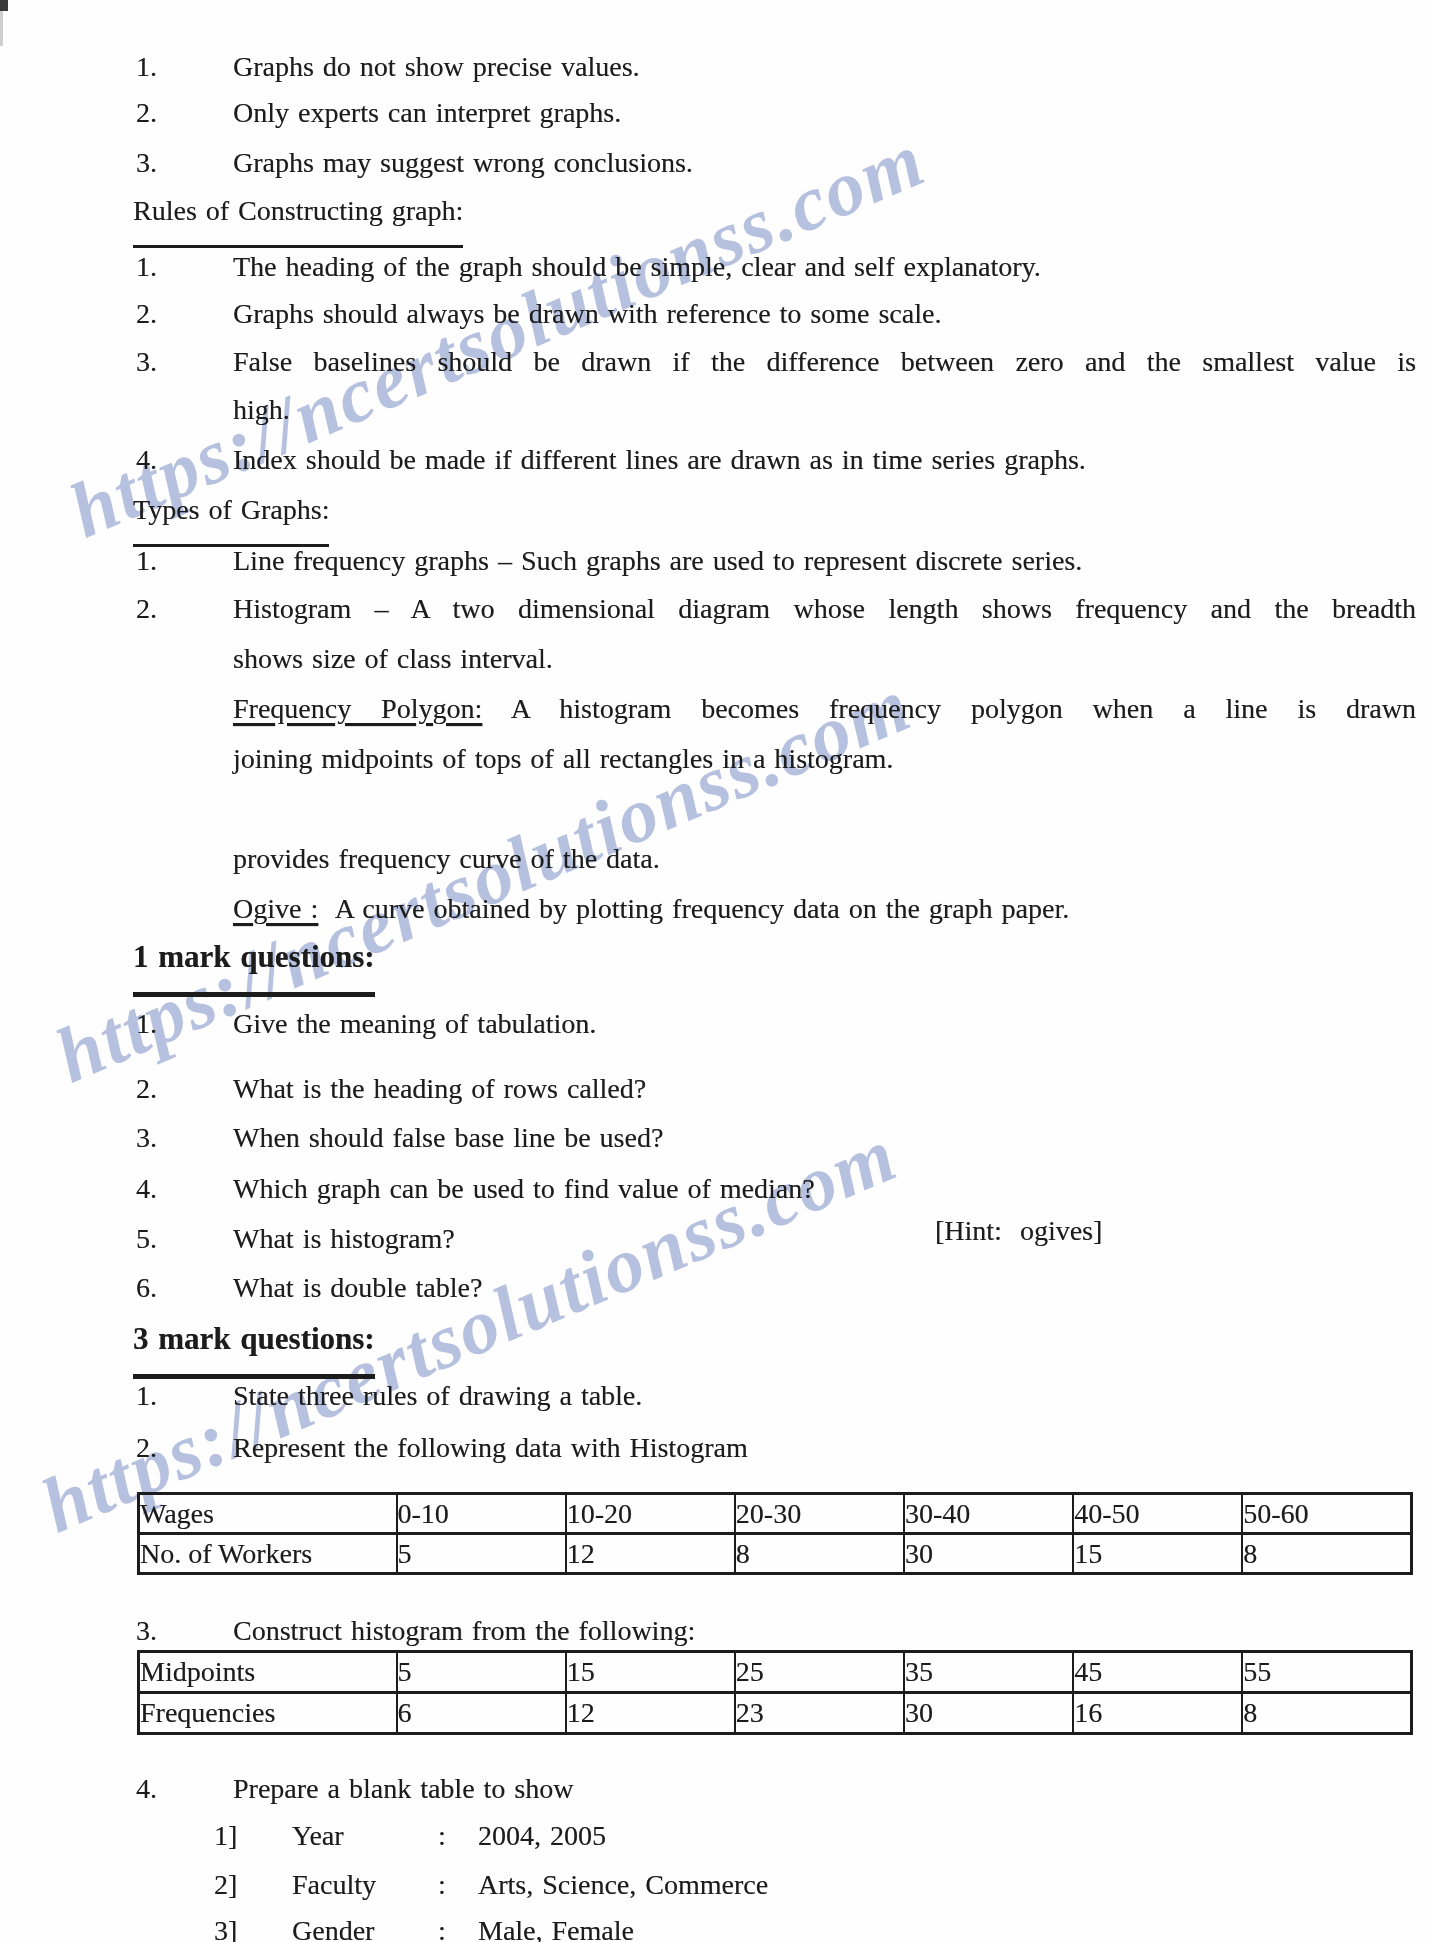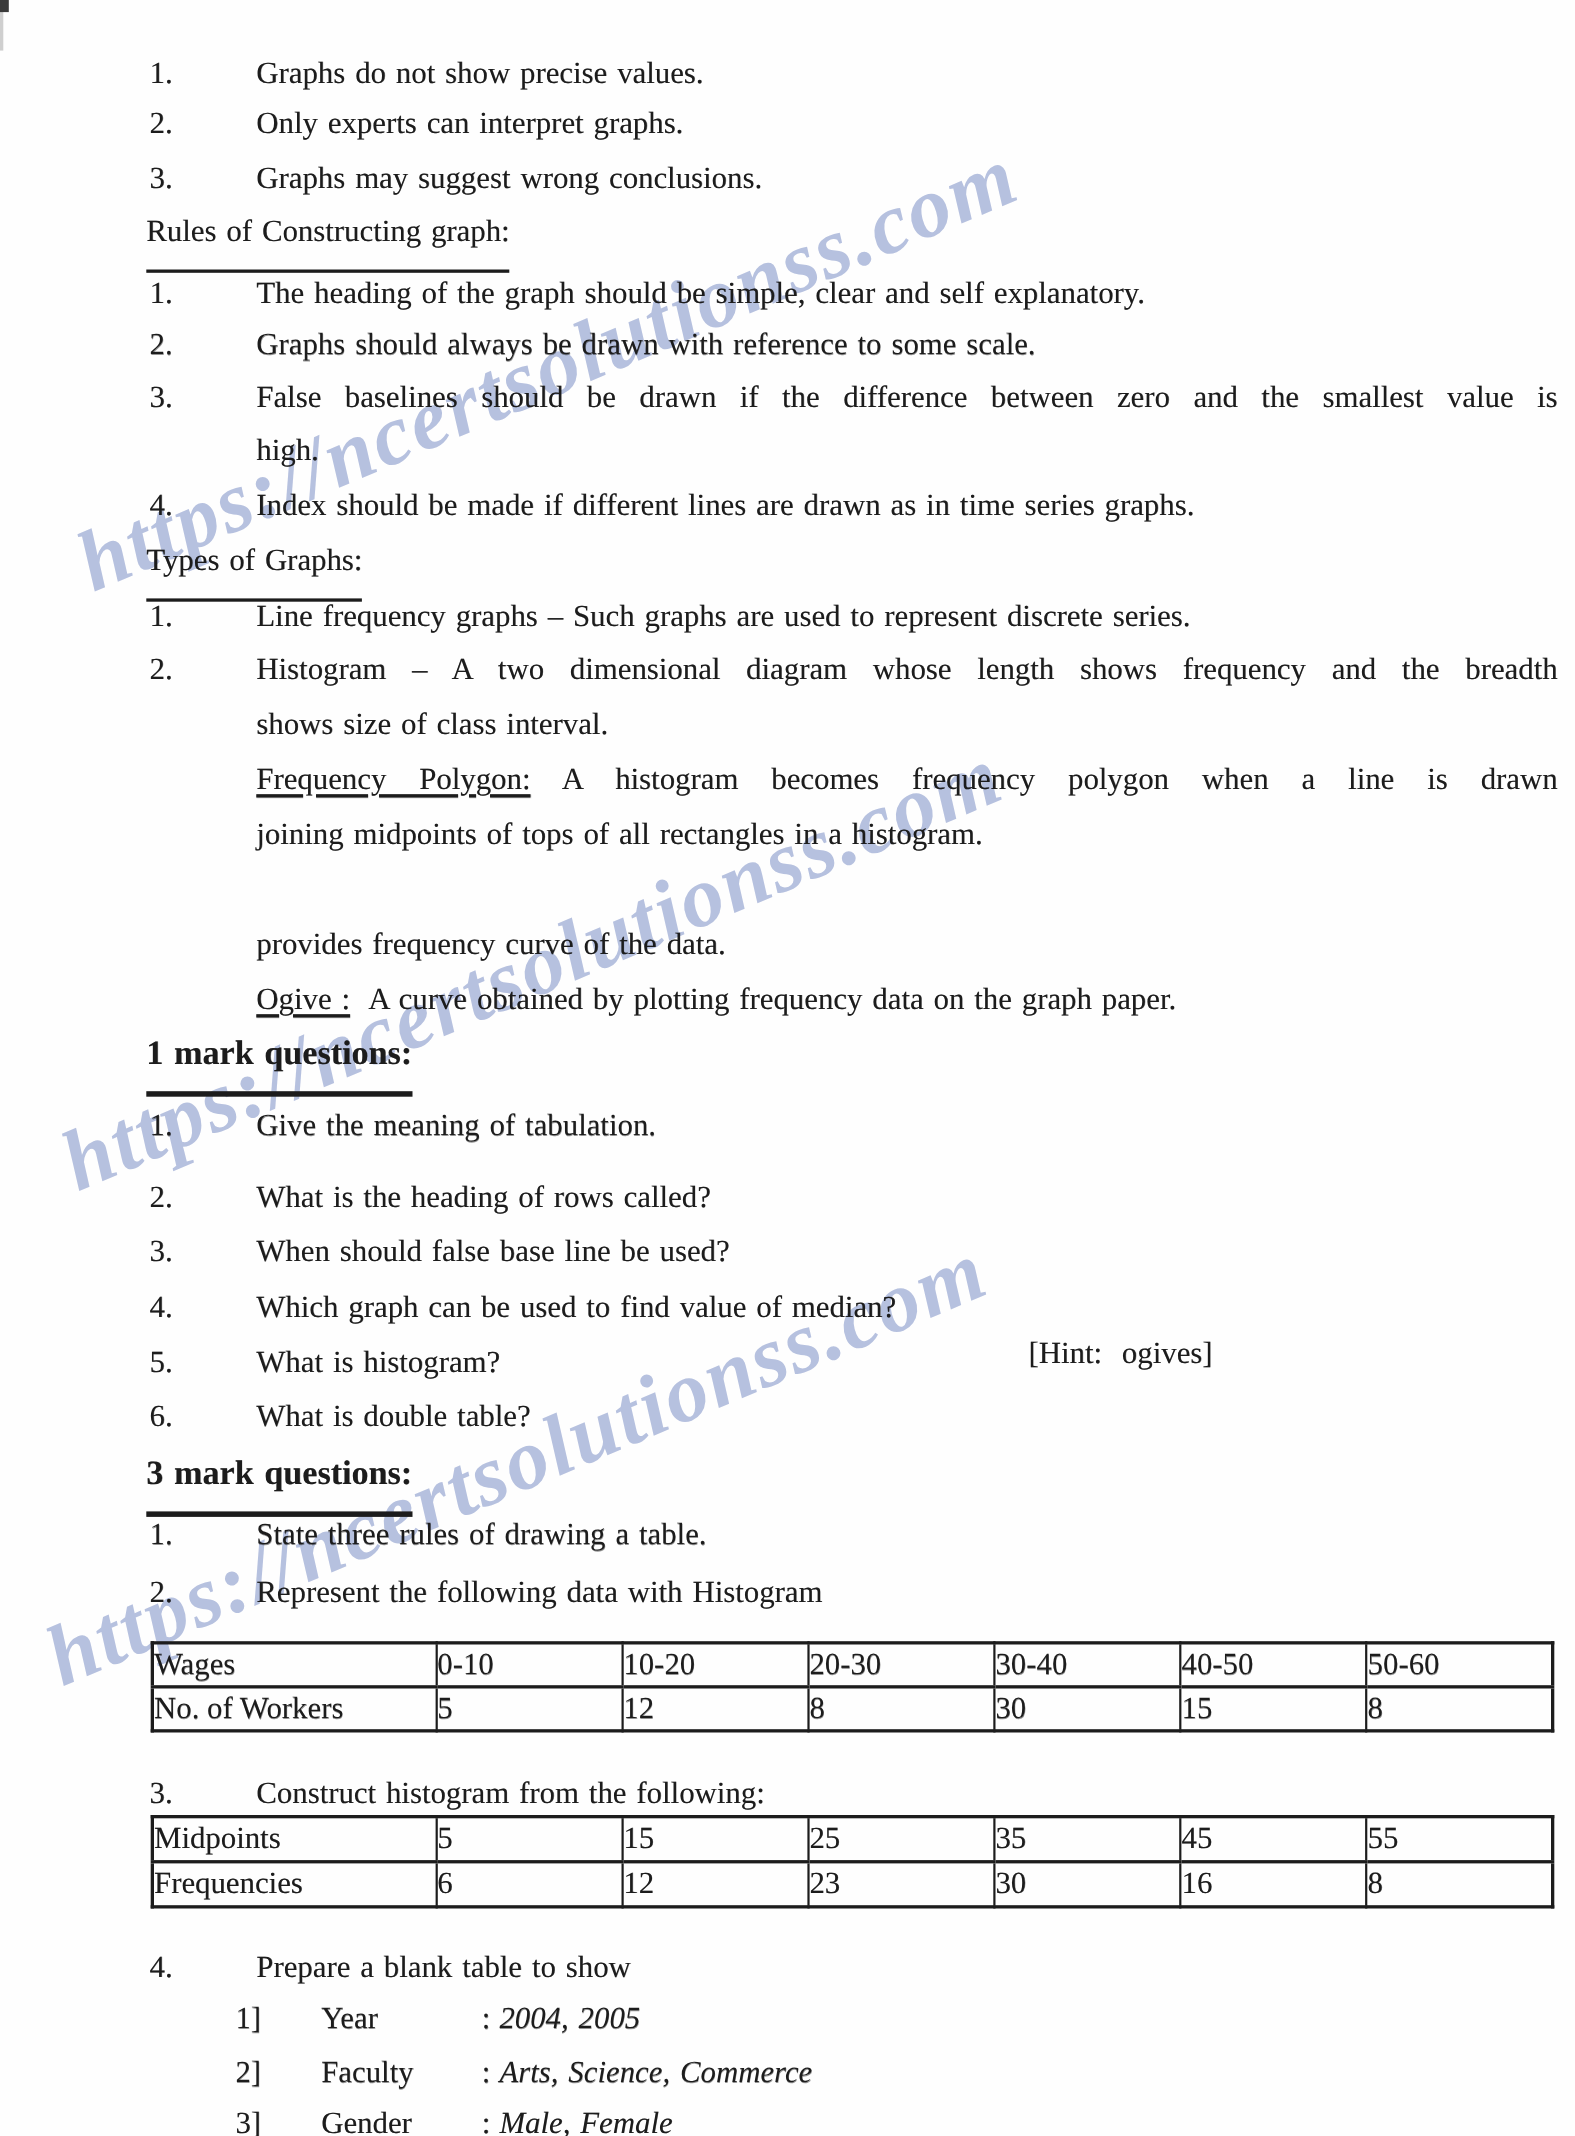--- a/index.html
+++ b/index.html
@@ -63,21 +63,21 @@
     font-weight: 700;
     font-size: 31px;
     border-bottom-width: 5px;
     padding-bottom: 14px;
   }
   .term { text-decoration: underline; text-decoration-thickness: 2.5px; text-underline-offset: 5px; }
   .hint { position: absolute; left: 935px; white-space: pre; }
   .sub-marker { position: absolute; left: 214px; }
   .sub-label  { position: absolute; left: 292px; text-align: right; }
   .sub-colon  { position: absolute; left: 438px; }
-  .sub-value  { position: absolute; left: 454px; font-style: italic; }
+  .sub-value  { position: absolute; left: 478px; }
   
   table.grid {
     position: absolute;
     left: 137px;
     width: 1276px;
     border-collapse: collapse;
     table-layout: fixed;
     border: 3px solid #1c1c1c;
     font-size: 28px;
     text-shadow: 0.3px 0.3px 0.5px rgba(20,20,20,0.45);

